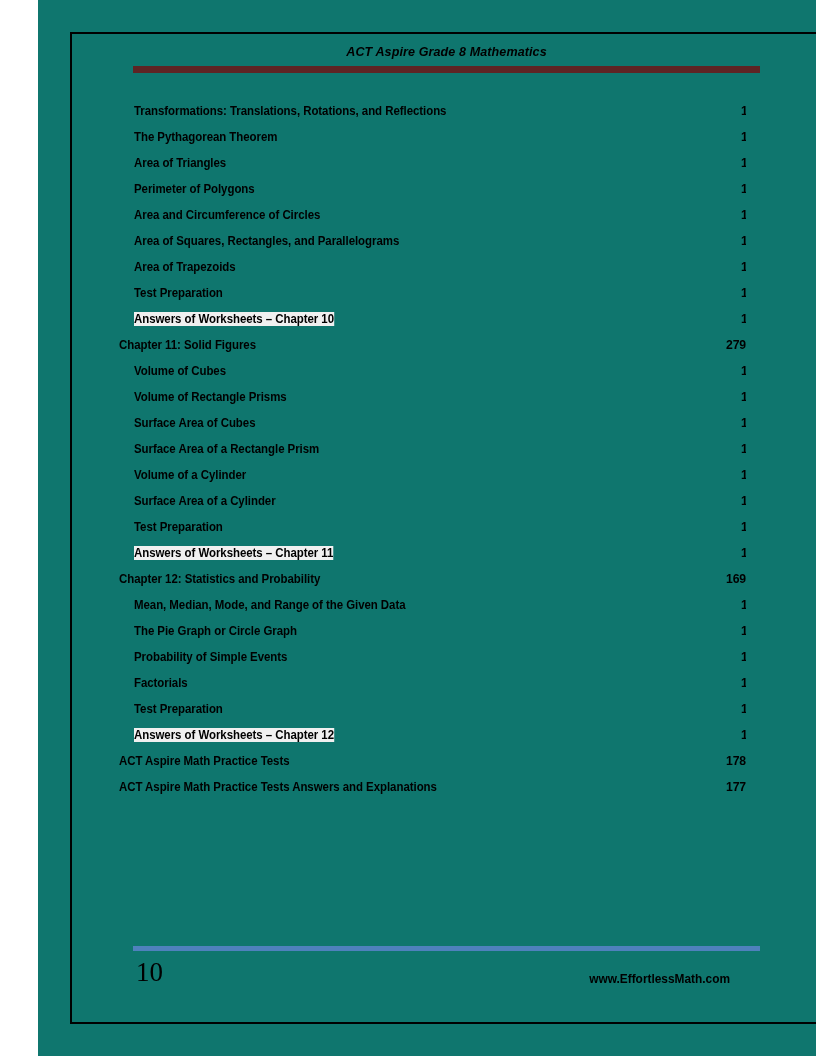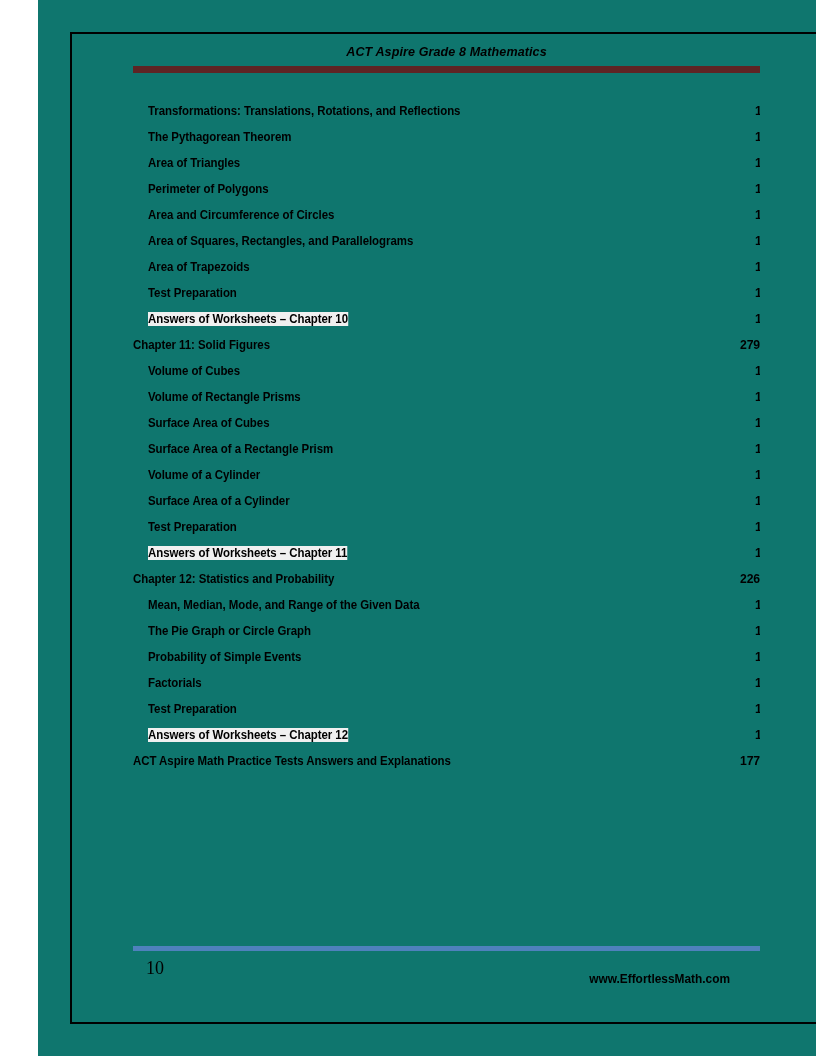--- a/index.html
+++ b/index.html
@@ -57,21 +57,21 @@
   #header-rule {
     margin-top: 7px;
     width: 627px;
     height: 7px;
     background: #5E2424;
   }
 
   
   #toc {
     position: absolute;
-    left: 95px;
+    left: 81px;
     top: 93px;
     width: 627px;
   }
 
   .toc-row {
     position: relative;
     height: 26px;
     display: flex;
     align-items: baseline;
     white-space: nowrap;
@@ -142,24 +142,24 @@
     width: 627px;
     height: 5px;
     background: #4F81BD;
   }
   #footer-content {
     position: relative;
     height: 50px;
   }
   #footer-pagenum {
     position: absolute;
-    left: 13px;
+    left: 3px;
     top: 8px;
     font-family: "Liberation Serif", serif;
-    font-size: 18px;
+    font-size: 27px;
     color: #000000;
     line-height: 1;
   }
   #footer-site {
     position: absolute;
     right: 30px;
     top: 20px;
     font-family: "Liberation Sans", sans-serif;
     font-weight: bold;
     font-size: 13.5px;
@@ -306,21 +306,21 @@
         <div class="rowinner">
           <span class="toc-title">Answers of Worksheets – Chapter 11</span>
           <span class="toc-leader"></span>
           <span class="toc-page">167</span>
         </div>
       </div>
       <div class="toc-row level-1">
         <div class="rowinner">
           <span class="toc-title">Chapter 12: Statistics and Probability</span>
           <span class="toc-leader"></span>
-          <span class="toc-page">226</span>
+          <span class="toc-page">169</span>
         </div>
       </div>
       <div class="toc-row level-2">
         <div class="rowinner">
           <span class="toc-title">Mean, Median, Mode, and Range of the Given Data </span>
           <span class="toc-leader"></span>
           <span class="toc-page">170</span>
         </div>
       </div>
       <div class="toc-row level-2">
@@ -349,20 +349,27 @@
           <span class="toc-title">Test Preparation</span>
           <span class="toc-leader"></span>
           <span class="toc-page">174</span>
         </div>
       </div>
       <div class="toc-row level-2 highlight">
         <div class="rowinner">
           <span class="toc-title">Answers of Worksheets – Chapter 12</span>
           <span class="toc-leader"></span>
           <span class="toc-page">176</span>
+        </div>
+      </div>
+      <div class="toc-row level-1">
+        <div class="rowinner">
+          <span class="toc-title">ACT Aspire Math Practice Tests </span>
+          <span class="toc-leader"></span>
+          <span class="toc-page">178</span>
         </div>
       </div>
       <div class="toc-row level-1">
         <div class="rowinner">
           <span class="toc-title">ACT Aspire Math Practice Tests  Answers and Explanations </span>
           <span class="toc-leader"></span>
           <span class="toc-page">177</span>
         </div>
       </div>
     </div>

